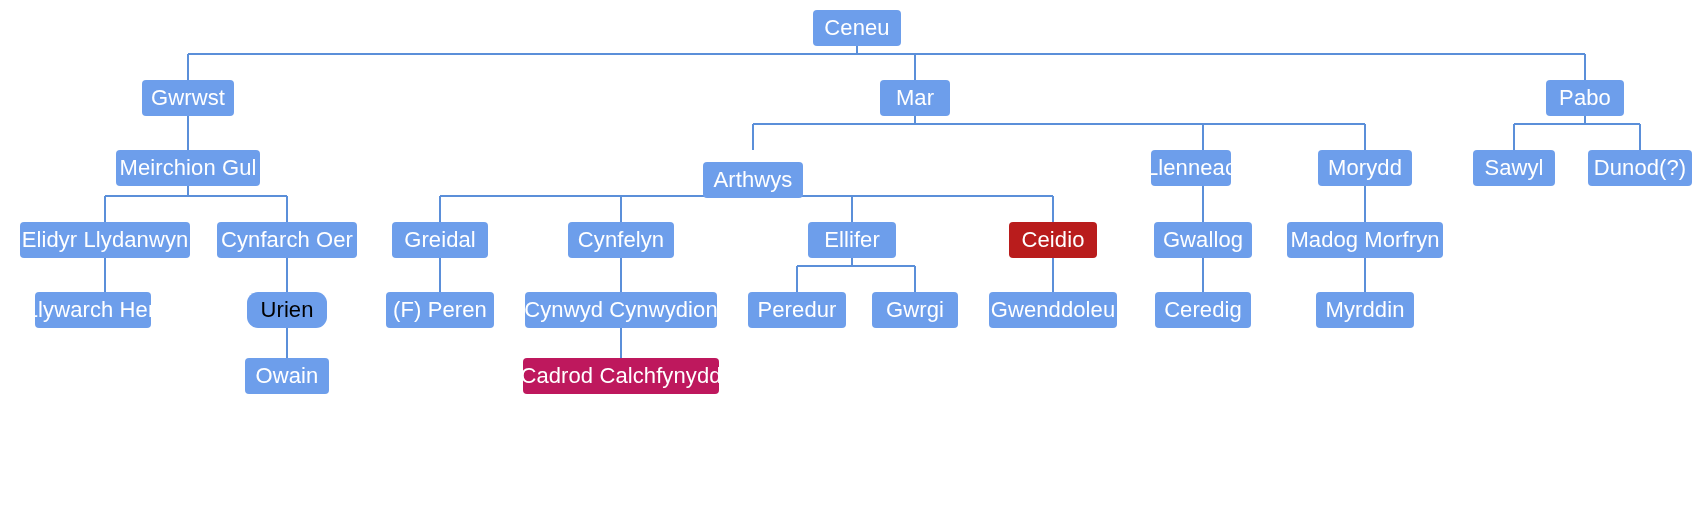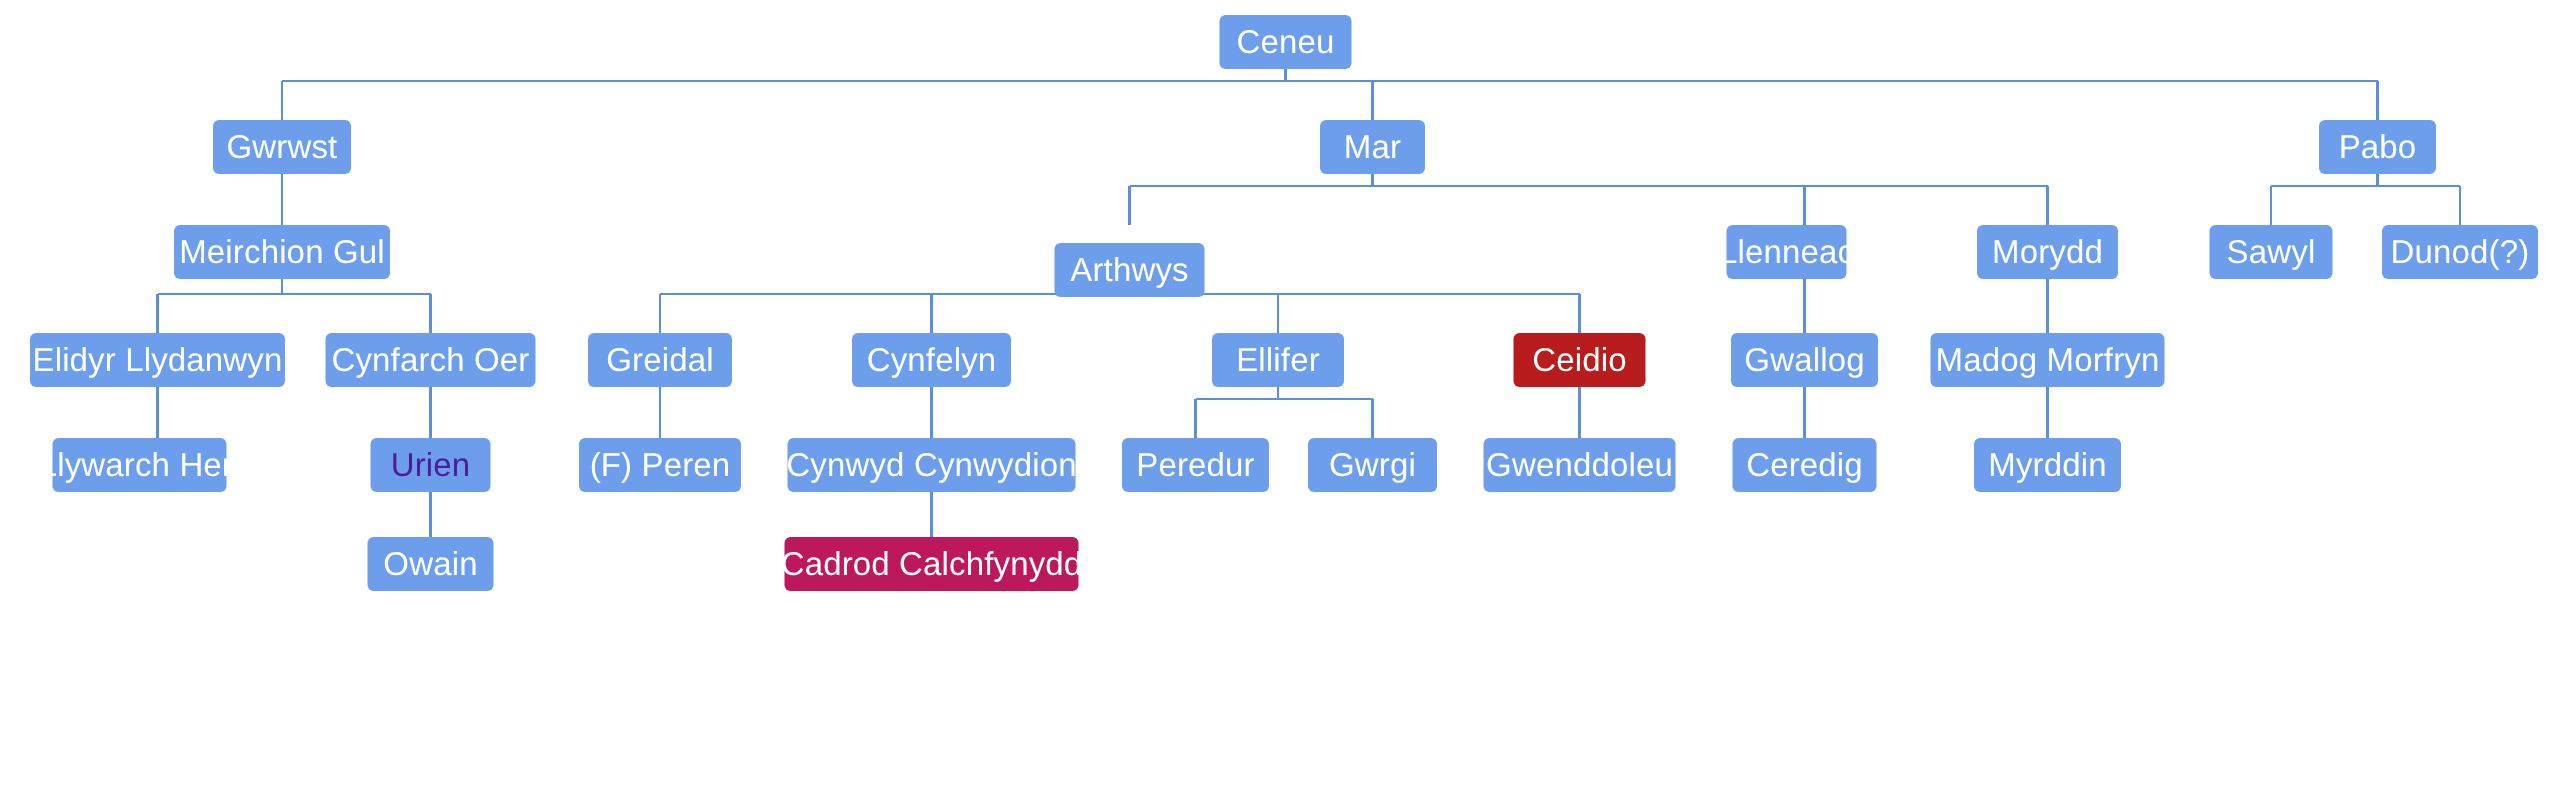--- a/index.html
+++ b/index.html
@@ -170,21 +170,21 @@
       </div>
       <div class="node" style="left: 1154px; top: 222px; width: 98px; height: 36px; background: rgb(109, 158, 235); color: rgb(255, 255, 255);">
         <span class="node-label">Gwallog</span>
       </div>
       <div class="node" style="left: 1287px; top: 222px; width: 156px; height: 36px; background: rgb(109, 158, 235); color: rgb(255, 255, 255);">
         <span class="node-label">Madog Morfryn</span>
       </div>
       <div class="node" style="left: 35px; top: 292px; width: 116px; height: 36px; background: rgb(109, 158, 235); color: rgb(255, 255, 255);">
         <span class="node-label">Llywarch Hen</span>
       </div>
-      <div class="node" style="left: 247px; top: 292px; width: 80px; height: 36px; background: rgb(109, 158, 235); color: #4c1d95;">
+      <div class="node" style="left: 247px; top: 292px; width: 80px; height: 36px; background: rgb(109, 158, 235); color: #000000; border-radius: 11px;">
         <span class="node-label">Urien</span>
       </div>
       <div class="node" style="left: 386px; top: 292px; width: 108px; height: 36px; background: rgb(109, 158, 235); color: rgb(255, 255, 255);">
         <span class="node-label">(F) Peren</span>
       </div>
       <div class="node" style="left: 525px; top: 292px; width: 192px; height: 36px; background: rgb(109, 158, 235); color: rgb(255, 255, 255);">
         <span class="node-label">Cynwyd Cynwydion</span>
       </div>
       <div class="node" style="left: 748px; top: 292px; width: 98px; height: 36px; background: rgb(109, 158, 235); color: rgb(255, 255, 255);">
         <span class="node-label">Peredur</span>

